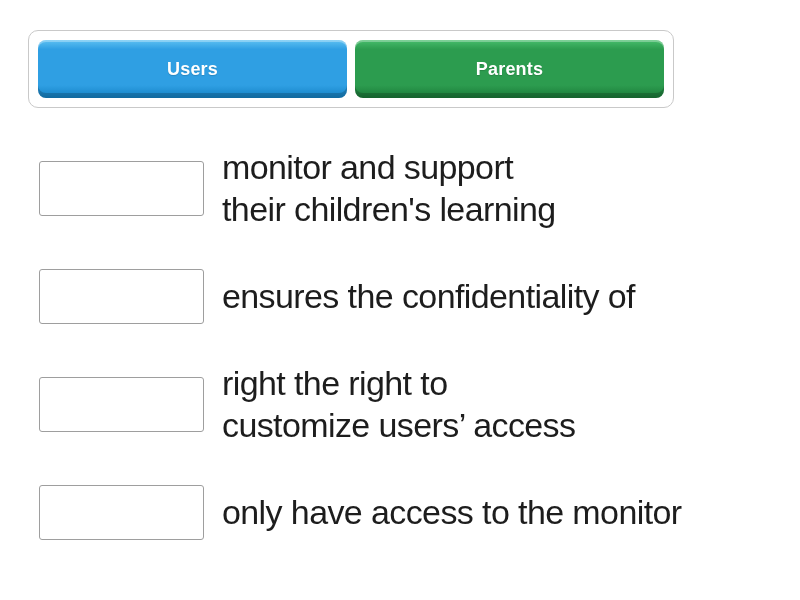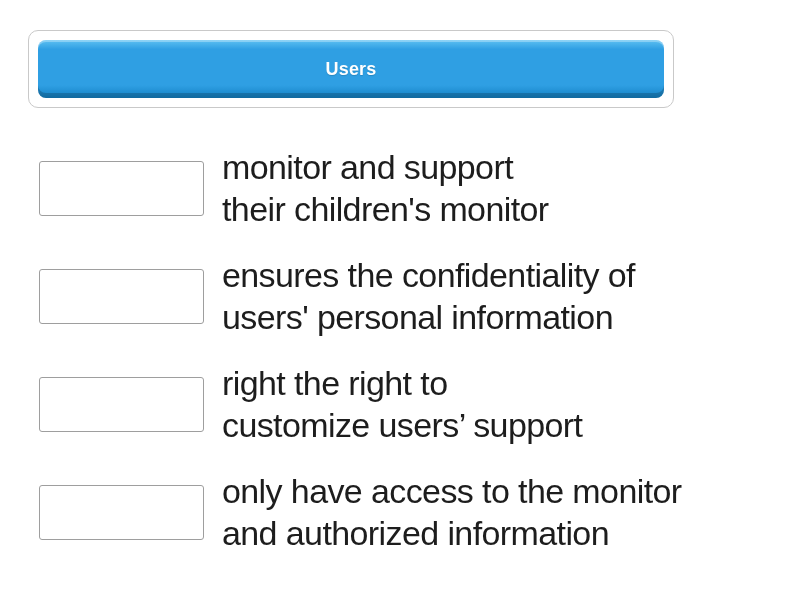--- a/index.html
+++ b/index.html
@@ -83,49 +83,50 @@
 
   .clue span { display: block; }
 </style>
 </head>
 <body>
 
 <div class="keys-bar" style="border-color: rgb(201, 201, 201);">
   <div class="key" style="--main: #2f9fe3; --light: #5ec1f2; --dark: #1482c4;">
     <span>Users</span>
   </div>
+  <div class="key" style="--main: #2c9c4f; --light: #47bd6c; --dark: #1a7a38;">
+    <span>Parents</span>
+  </div>
 </div>
 
 <div class="rows">
 
   <div class="row">
     <div class="slot"></div>
     <div class="clue">
       <span>monitor and support</span>
-      <span>their children's monitor</span>
+      <span>their children's learning</span>
     </div>
   </div>
 
   <div class="row">
     <div class="slot"></div>
     <div class="clue">
       <span>ensures the confidentiality of</span>
-      <span>users' personal information</span>
     </div>
   </div>
 
   <div class="row">
     <div class="slot"></div>
     <div class="clue">
       <span>right the right to</span>
-      <span>customize users’ support</span>
+      <span>customize users’ access</span>
     </div>
   </div>
 
   <div class="row">
     <div class="slot"></div>
     <div class="clue">
       <span>only have access to the monitor</span>
-      <span>and authorized information</span>
     </div>
   </div>
 
 </div>
 
 </body></html>

